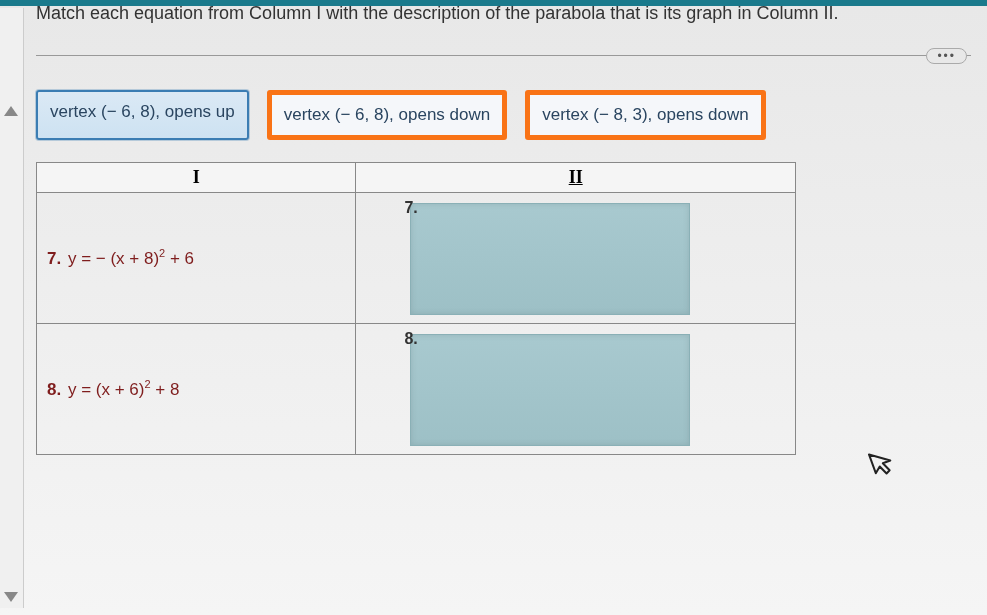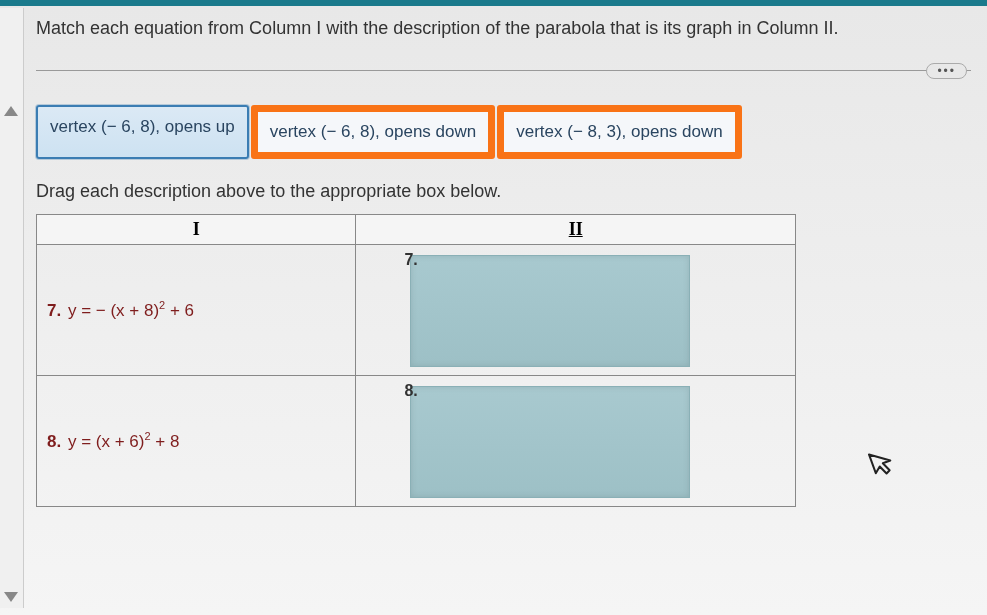--- a/index.html
+++ b/index.html
@@ -40,21 +40,21 @@
       left: 4px;
       width: 0;
       height: 0;
       border-left: 7px solid transparent;
       border-right: 7px solid transparent;
       border-top: 10px solid #888;
     }
     .content {
       margin-left: 36px;
       margin-right: 16px;
-      padding-top: 18px;
+      padding-top: 3px;
     }
     .instruction {
       color: #333;
       font-size: 18px;
       margin-bottom: 24px;
     }
     .divider-row {
       position: relative;
       height: 14px;
       margin-bottom: 28px;
@@ -75,26 +75,26 @@
       border: 1px solid #aaa;
       border-radius: 10px;
       padding: 0 10px;
       font-size: 12px;
       color: #555;
       line-height: 14px;
       letter-spacing: 2px;
     }
     .options-row {
       display: flex;
-      gap: 2px;
+      gap: 18px;
       margin-bottom: 22px;
       flex-wrap: nowrap;
     }
     .option-box {
-      border: 7px solid #f97316;
+      border: 5px solid #f97316;
       background: #f5f7fa;
       padding: 10px 12px;
       font-size: 17px;
       color: #2a4560;
       border-radius: 3px;
       white-space: nowrap;
       cursor: move;
     }
     .option-box.selected {
       background: linear-gradient(to bottom, #dbe9f5, #cde2f2);
@@ -191,21 +191,20 @@
     <hr class="divider-line">
     <div class="ellipsis-pill">•••</div>
   </div>
 
   <div class="options-row">
     <div class="option-box selected">vertex (− 6, 8), opens up</div>
     <div class="option-box">vertex (− 6, 8), opens down</div>
     <div class="option-box">vertex (− 8, 3), opens down</div>
   </div>
 
-  <div class="sub-instruction">Drag each description above to the appropriate box below.</div>
 
   <table class="match-table">
     <thead>
       <tr>
         <th class="col-one">I</th>
         <th class="col-two">II</th>
       </tr>
     </thead>
     <tbody>
       <tr>

